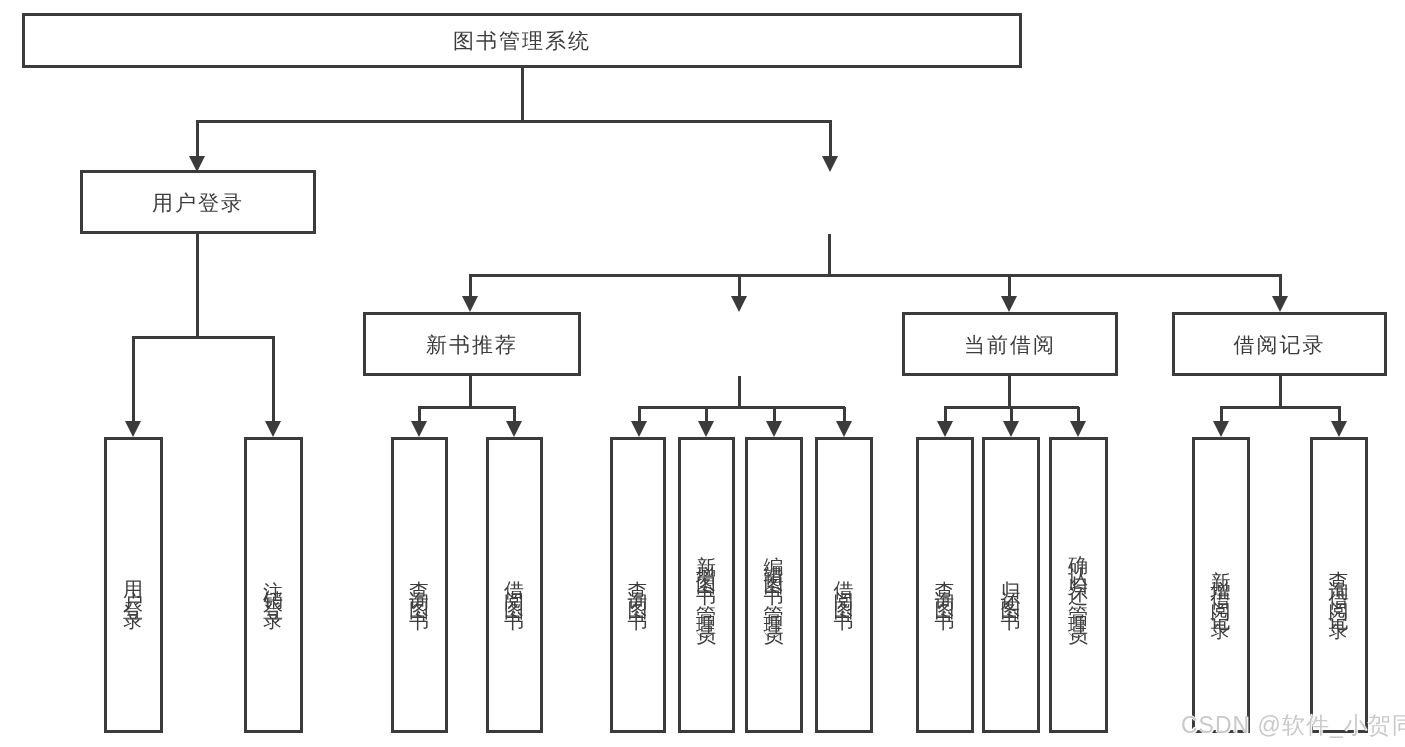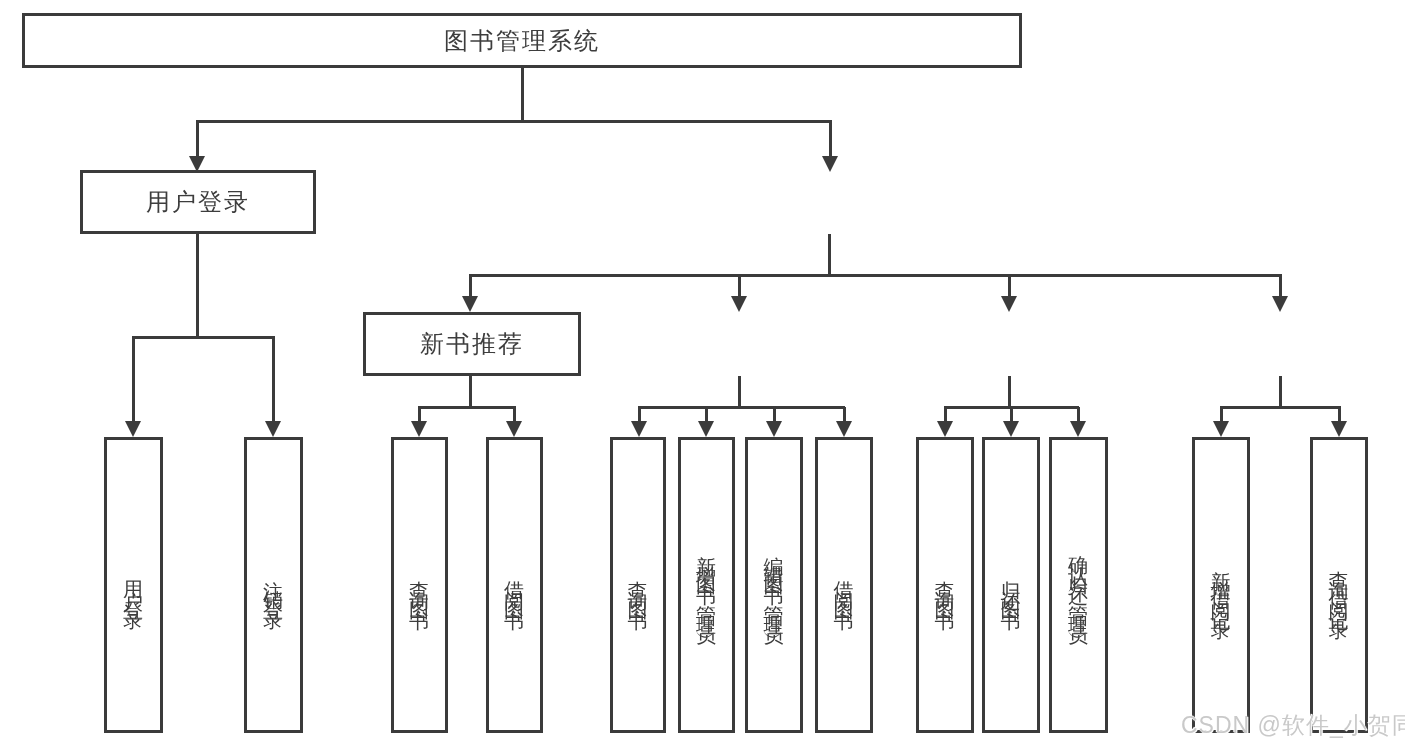--- a/index.html
+++ b/index.html
@@ -6,21 +6,21 @@
   #canvas {
     position:relative; width:1405px; height:747px;
     background:#ffffff; overflow:hidden;
     font-family:"Liberation Sans","DejaVu Sans",sans-serif;
     color:#3d3d3d;
   }
   .box {
     position:absolute; box-sizing:border-box;
     background:#ffffff; border:3px solid #3b3b3b;
     display:flex; align-items:center; justify-content:center;
-    font-size:24px; letter-spacing:2px; color:#3d3d3d;
+    font-size:21px; letter-spacing:2px; color:#3d3d3d;
     z-index:2; line-height:1;
   }
   .vbox {
     writing-mode:vertical-rl; text-orientation:mixed;
     font-size:20px; letter-spacing:10px; padding:6px 0;
   }
   .vl { position:absolute; width:3px; background:#3b3b3b; z-index:1; }
   .hl { position:absolute; height:3px; background:#3b3b3b; z-index:1; }
   .arrow { position:absolute; width:16px; transform:translateX(-8px); z-index:1; }
   .arrow .shaft {
@@ -44,21 +44,23 @@
 <div id="canvas">
 
   <div class="box" style="left:22px; top:13px; width:1000px; height:55px;">图书管理系统</div>
 
   <div class="box" style="left:80px; top:170px; width:236px; height:64px;">用户登录</div>
 
 
   <div class="box" style="left:363px; top:312px; width:218px; height:64px;">新书推荐</div>
 
 
+  <div class="box" style="left:902px; top:312px; width:216px; height:64px;">当前借阅</div>
 
+  <div class="box" style="left:1172px; top:312px; width:215px; height:64px;">借阅记录</div>
 
   <div class="box vbox" style="left:104px; top:437px; width:59px; height:296px;">用户登录</div>
 
   <div class="box vbox" style="left:244px; top:437px; width:59px; height:296px;">注销登录</div>
 
   <div class="box vbox" style="left:391px; top:437px; width:57px; height:296px;">查询图书</div>
 
   <div class="box vbox" style="left:486px; top:437px; width:57px; height:296px;">借阅图书</div>
 
   <div class="box vbox" style="left:610px; top:437px; width:56px; height:296px;">查询图书</div>

